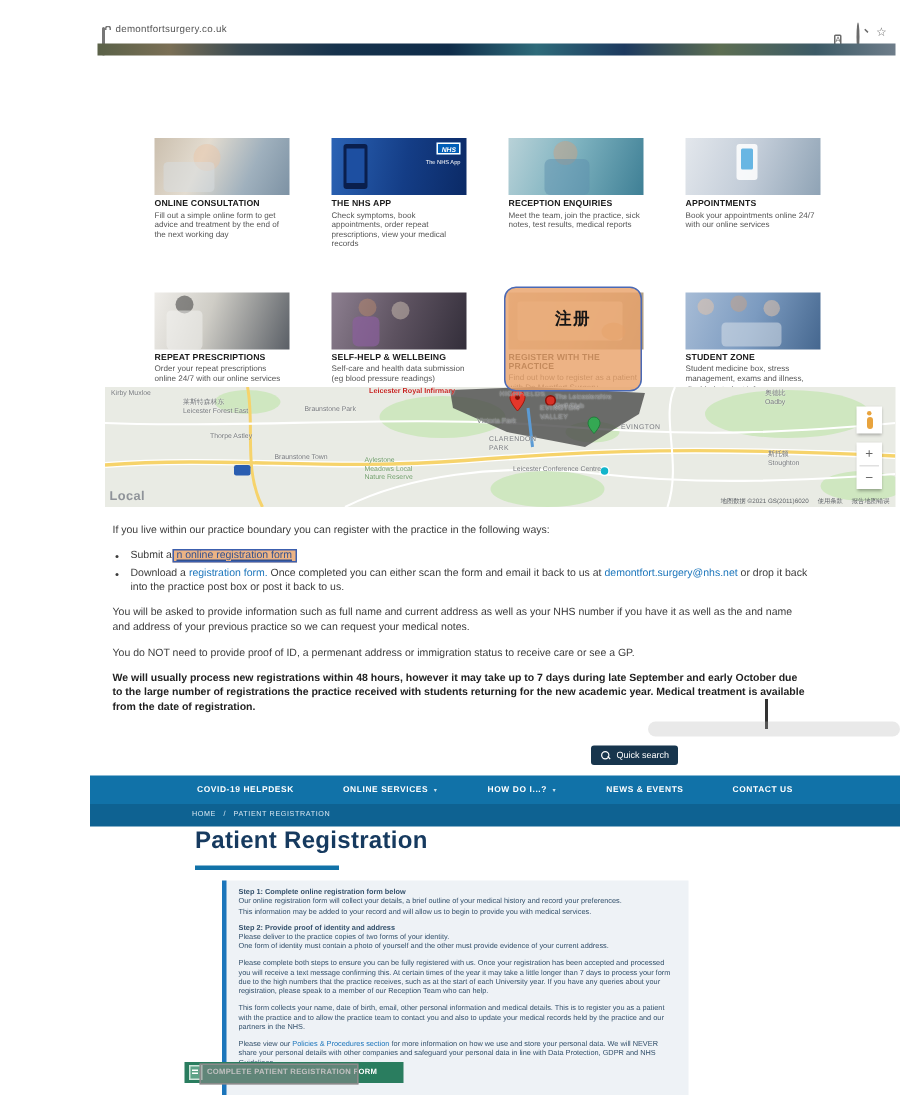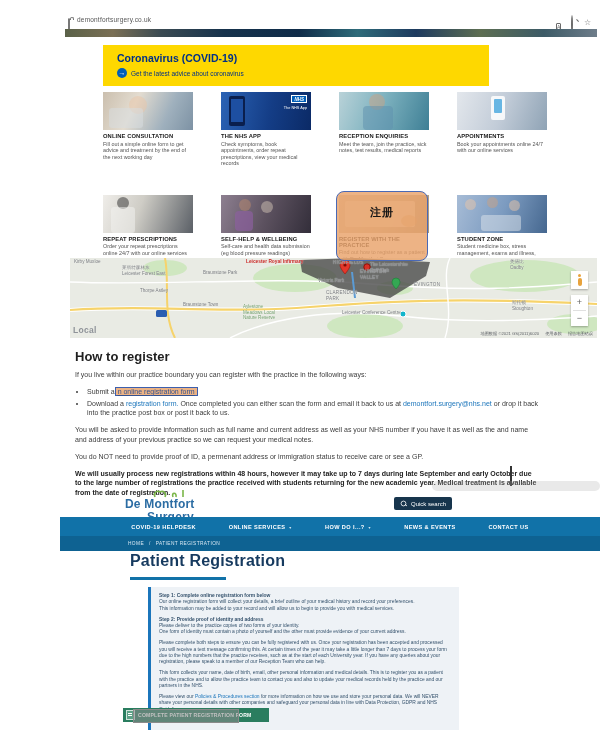--- a/index.html
+++ b/index.html
@@ -113,27 +113,20 @@
 <div class="page">
 
   <div class="abs" style="left:68px;top:19px;"><span class="lock"></span></div>
   <div class="abs url" style="left:77px;top:16px;">demontfortsurgery.co.uk</div>
   <div class="abs" style="left:556px;top:15px;"><span class="trans">A</span></div>
   <div class="abs" style="left:571px;top:16px;"><span class="mag"></span></div>
   <div class="abs star" style="left:584px;top:11px;"></div>
 
   <div class="abs strip" style="left:65px;top:29px;width:532px;"></div>
 
-  <div class="abs covid" style="left:103px;top:45px;width:386px;height:41px;">
-    <div class="abs covid-title" style="left:14px;top:7px;">Coronavirus (COVID-19)</div>
-    <div class="abs covid-link" style="left:14px;top:23px;">
-      <span class="covid-circ"></span>
-      <span class="covid-link-label">Get the latest advice about coronavirus</span>
-    </div>
-  </div>
 
   <div class="abs grid" style="left:103px;top:92px;width:387px;">
 
     <div class="tile">
       <div class="timg i1">
         <div class="blob" style="left:26px;top:4px;width:18px;height:18px;background:#e9c6a8;"></div>
         <div class="blob" style="left:6px;top:16px;width:34px;height:20px;background:#d8dde2;border-radius:3px;"></div>
       </div>
       <div class="ttitle">ONLINE CONSULTATION</div>
       <div class="tdesc">Fill out a simple online form to get advice and treatment by the end of the next working day</div>
@@ -269,46 +262,36 @@
       <div class="pegman"></div>
     </div>
     <div class="mapctl" style="left:501px;top:37px;width:17px;height:31px;">
       <span class="zbtn">+</span>
       <div class="zdiv"></div>
       <span class="zbtn">−</span>
     </div>
   </div>
 
   <div class="abs" style="left:75px;top:349px;width:465px;">
-    <div class="h2" style="margin-bottom:6px;">How to register</div>
     <p class="para">If you live within our practice boundary you can register with the practice in the following ways:</p>
     <ul class="blist">
       <li>
         <span>Submit a</span><span class="hl-link">n online registration form</span>
       </li>
       <li>
         <span>Download a </span><span class="lnk">registration form.</span><span> Once completed you can either scan the form and email it back to us at </span><span class="lnk">demontfort.surgery@nhs.net</span><span> or drop it back into the practice post box or post it back to us.</span>
       </li>
     </ul>
     <p class="para">You will be asked to provide information such as full name and current address as well as your NHS number if you have it as well as the and name and address of your previous practice so we can request your medical notes.</p>
     <p class="para">You do NOT need to provide proof of ID, a permenant address or immigration status to receive care or see a GP.</p>
     <p class="para bold">We will usually process new registrations within 48 hours, however it may take up to 7 days during late September and early October due to the large number of registrations the practice received with students returning for the new academic year. Medical treatment is available from the date of registration.</p>
   </div>
   <div class="abs caret" style="left:510px;top:466px;"></div>
   <div class="abs smudge" style="left:432px;top:481px;"></div>
 
-  <div class="abs" style="left:125px;top:490px;">
-    <svg width="50" height="9" style="position:absolute;left:26px;top:-1px;">
-      <path d="M4,8 C2,4 6,1 9,3 C12,1 16,4 14,8" stroke="#7ab648" stroke-width="1.6" fill="none"></path>
-      <path d="M22,8 C20,3 26,3 25,8" stroke="#7ab648" stroke-width="1.6" fill="none"></path>
-      <line x1="32" y1="1" x2="32" y2="8" stroke="#7ab648" stroke-width="1.6"></line>
-    </svg>
-    <div class="logo-line" style="margin-top:8px;">De Montfort</div>
-    <div class="logo-line" style="margin:1px 0 0 22px;">Surgery</div>
-  </div>
   <div class="abs qsearch" style="left:394px;top:497px;">
     <span class="mag"></span>
     <span>Quick search</span>
   </div>
 
   <div class="abs navbar" style="left:60px;top:517px;width:540px;height:19px;box-sizing:border-box;">
     <span class="navitem">
         <span>COVID-19 HELPDESK</span>
       </span>
     <span class="navitem">

